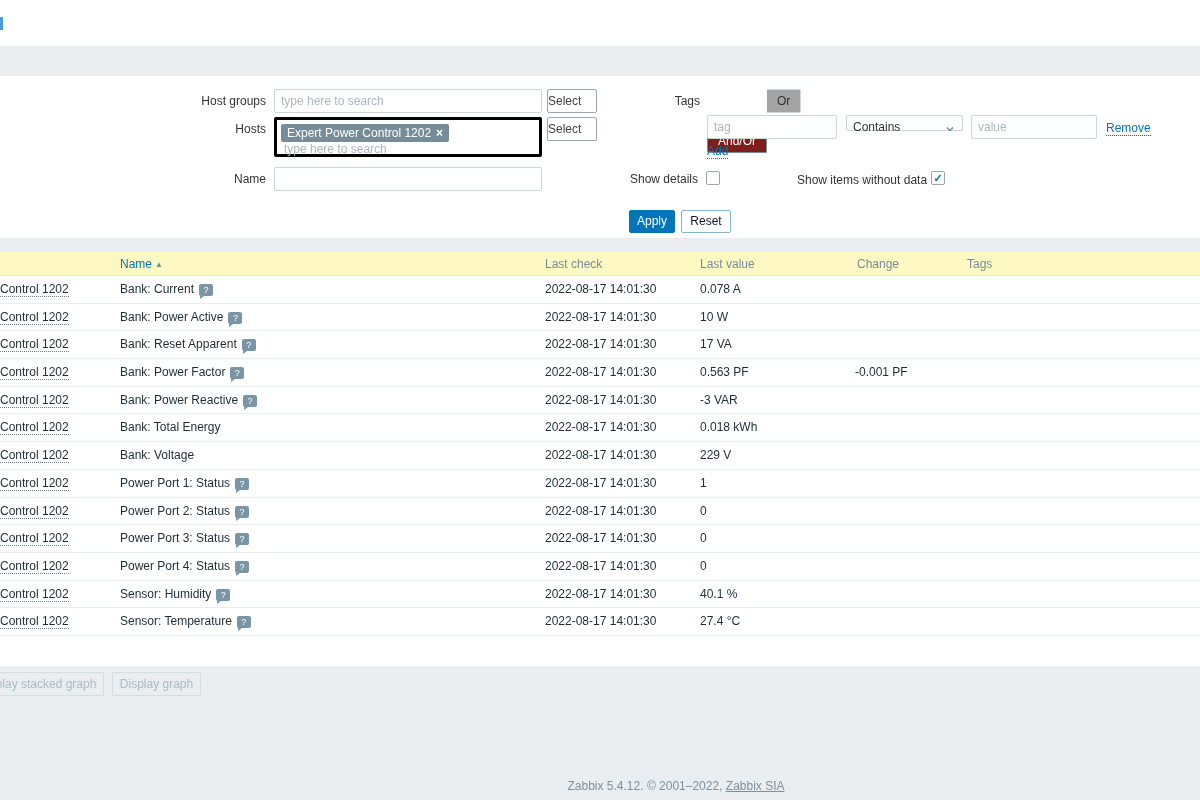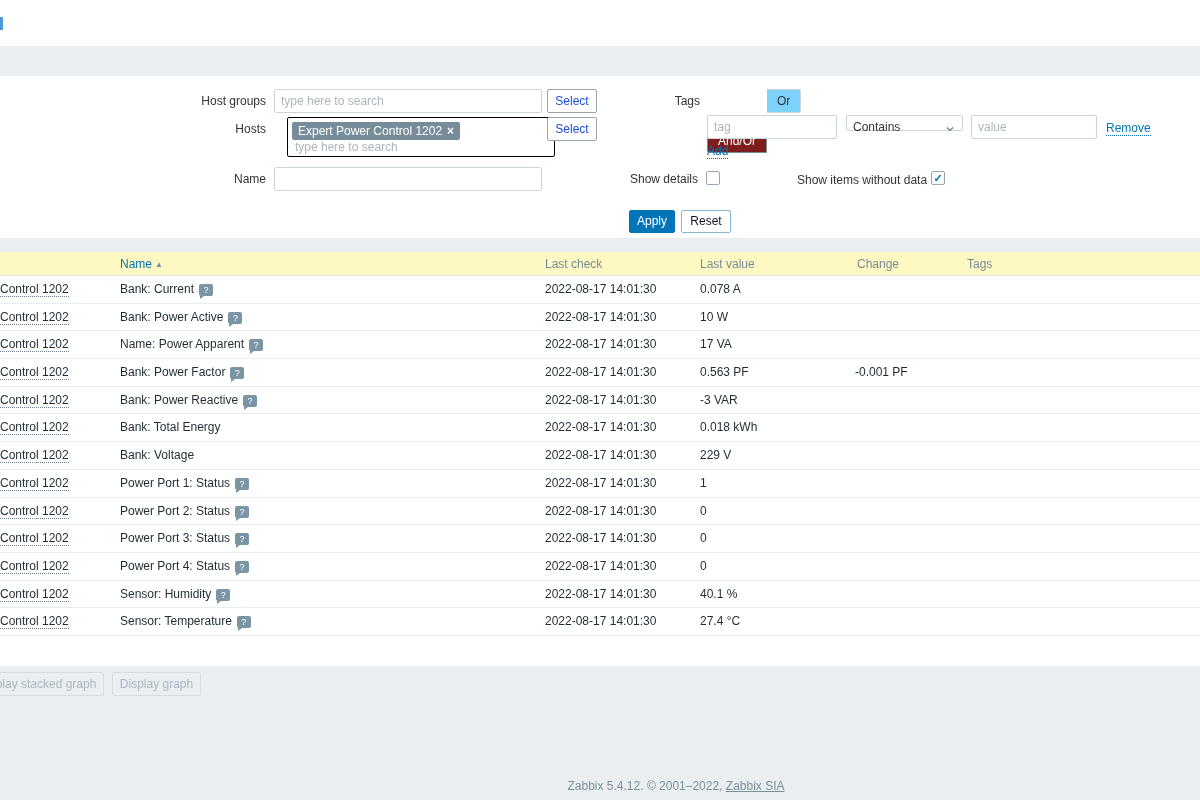--- a/index.html
+++ b/index.html
@@ -13,30 +13,30 @@
   .title-sliver { left:0; top:17; width:3px; height:13px; background:#4f9bd8; top:17px; }
   .band-gray-top { left:0; top:46px; width:1200px; height:30px; background:#ebeef0; }
   .band-gray-mid { left:0; top:238px; width:1200px; height:14px; background:#ebeef0; }
   .band-gray-bottom { left:0; top:666px; width:1200px; height:134px; background:#ebeef0; }
 
   
   .flabel { width:120px; text-align:right; color:#333; line-height:12px; }
   input.txt { border:1px solid #ccd5d9; border-radius:2px; padding:0 6px; font:12px "Liberation Sans",sans-serif;
               color:#333; background:#fff; outline:none; }
   input.txt::placeholder { color:#acb6bc; opacity:1; }
-  .btn-select { background:#fff; border:1px solid #9aa6ac; border-radius:2px; color:#1d4ed8;
-                font:12px "Liberation Sans",sans-serif; text-align:center; line-height:22px; cursor:pointer; }
-  .multiselect { border:1px solid #000000; border-radius:2px; background:#fff;margin-left:13px; }
+  .btn-select { background:#fff; border:1px solid #9aa6ac; border-radius:2px; color:#404040;
+                font:12px "Liberation Sans",sans-serif; text-align:left; line-height:22px; cursor:pointer; }
+  .multiselect { border:3px solid #000000; border-radius:2px; background:#fff; }
   .chip { position:absolute; left:4px; top:4px; height:18px; background:#768d99; border-radius:2px;
           color:#fff; line-height:18px; padding:0 6px; white-space:nowrap; }
   .chip .x { font-weight:bold; margin-left:5px; cursor:pointer; }
   .ms-placeholder { position:absolute; left:7px; top:22px; color:#acb6bc; line-height:14px; }
 
   .seg { display:flex; }
-  .seg .opt { height:24px; line-height:22px; padding:0 10px; border:1px solid #ccd5d9; background:#7dd3fc;
+  .seg .opt { height:24px; line-height:22px; padding:0 10px; border:1px solid #ccd5d9; background:#a3a3a3;
               color:#333; cursor:pointer; }
   .seg .opt:first-child { border-radius:2px 0 0 2px; }
   .seg .opt:last-child { border-radius:0 2px 2px 0; border-left:none; }
   .seg .opt.selected { background:#7f1d1d; border-color:#768d99; color:#fff;margin-top:40px; }
 
   .fake-select { border:1px solid #ccd5d9; border-radius:2px; background:#fff; color:#333;
                  line-height:22px; padding:0 6px; cursor:pointer; }
   .fake-select .chev { position:absolute; right:8px; top:9px; width:8px; height:8px; }
 
   .dotlink { color:#0275b8; text-decoration:none; border-bottom:1px dotted #0275b8; cursor:pointer; }
@@ -149,21 +149,21 @@
     <div class="trow">
       <div class="td host"><span class="host-link">Control 1202</span></div>
       <div class="td name"><span>Bank: Power Active</span><span class="help-icon">?</span></div>
       <div class="td lastcheck">2022-08-17 14:01:30</div>
       <div class="td lastvalue">10 W</div>
       <div class="td change"></div>
     </div>
 
     <div class="trow">
       <div class="td host"><span class="host-link">Control 1202</span></div>
-      <div class="td name"><span>Name: Power Apparent</span><span class="help-icon">?</span></div>
+      <div class="td name"><span>Bank: Reset Apparent</span><span class="help-icon">?</span></div>
       <div class="td lastcheck">2022-08-17 14:01:30</div>
       <div class="td lastvalue">17 VA</div>
       <div class="td change"></div>
     </div>
 
     <div class="trow">
       <div class="td host"><span class="host-link">Control 1202</span></div>
       <div class="td name"><span>Bank: Power Factor</span><span class="help-icon">?</span></div>
       <div class="td lastcheck">2022-08-17 14:01:30</div>
       <div class="td lastvalue">0.563 PF</div>

